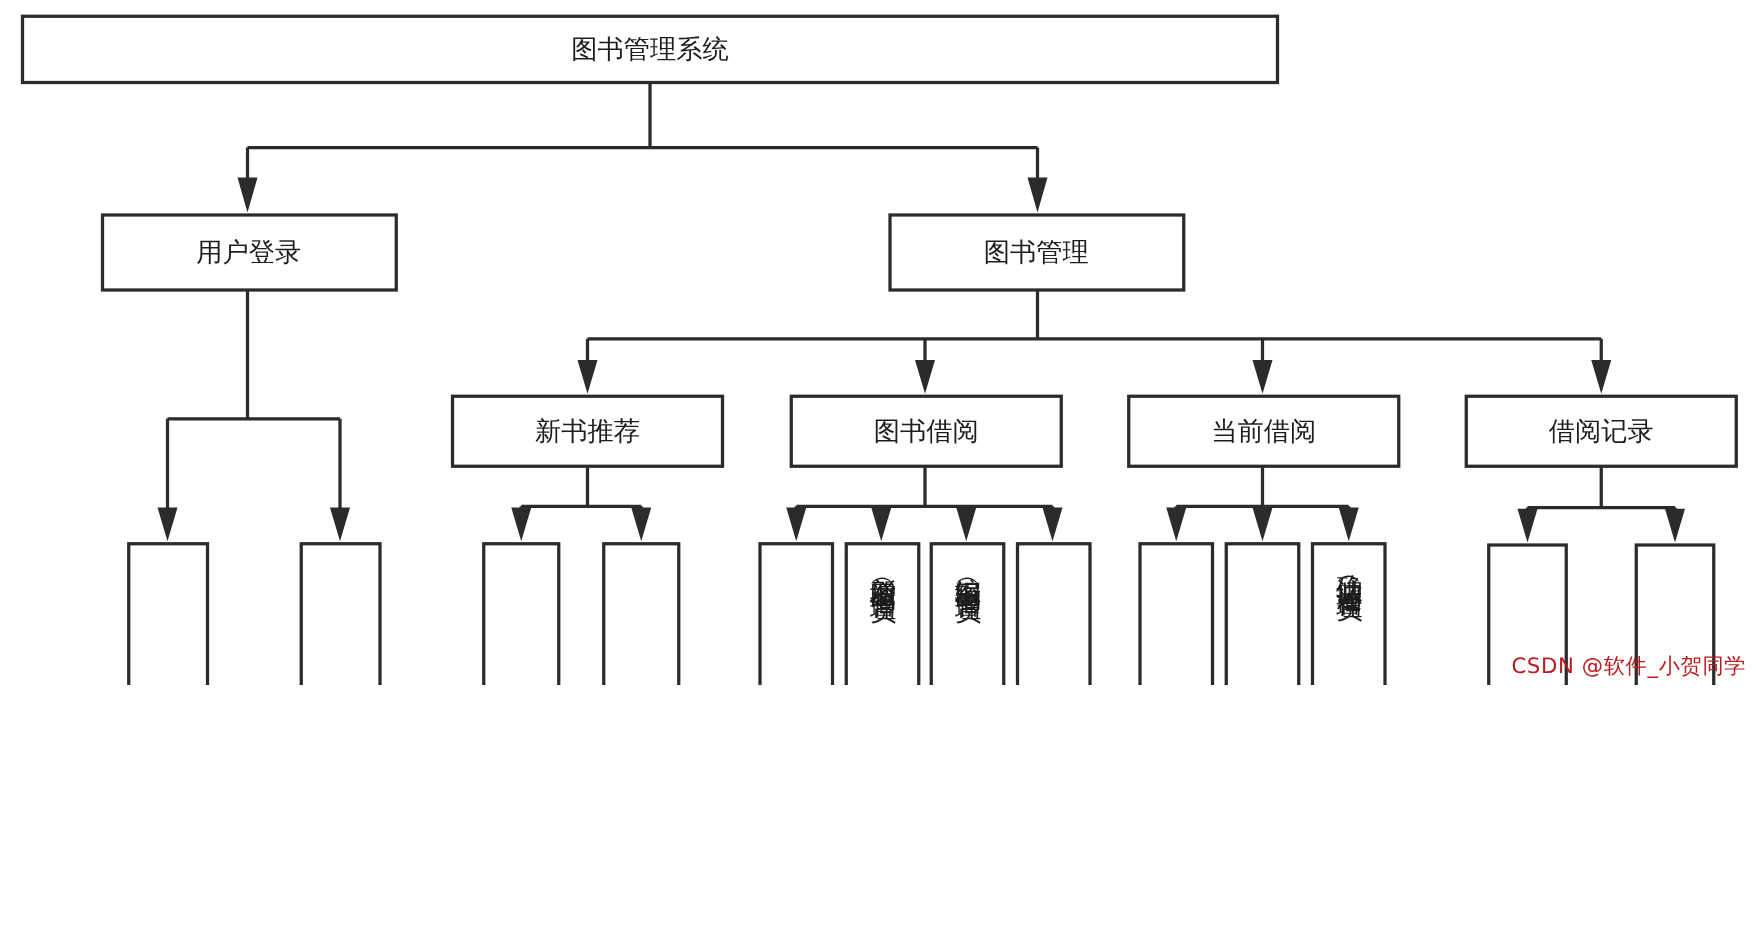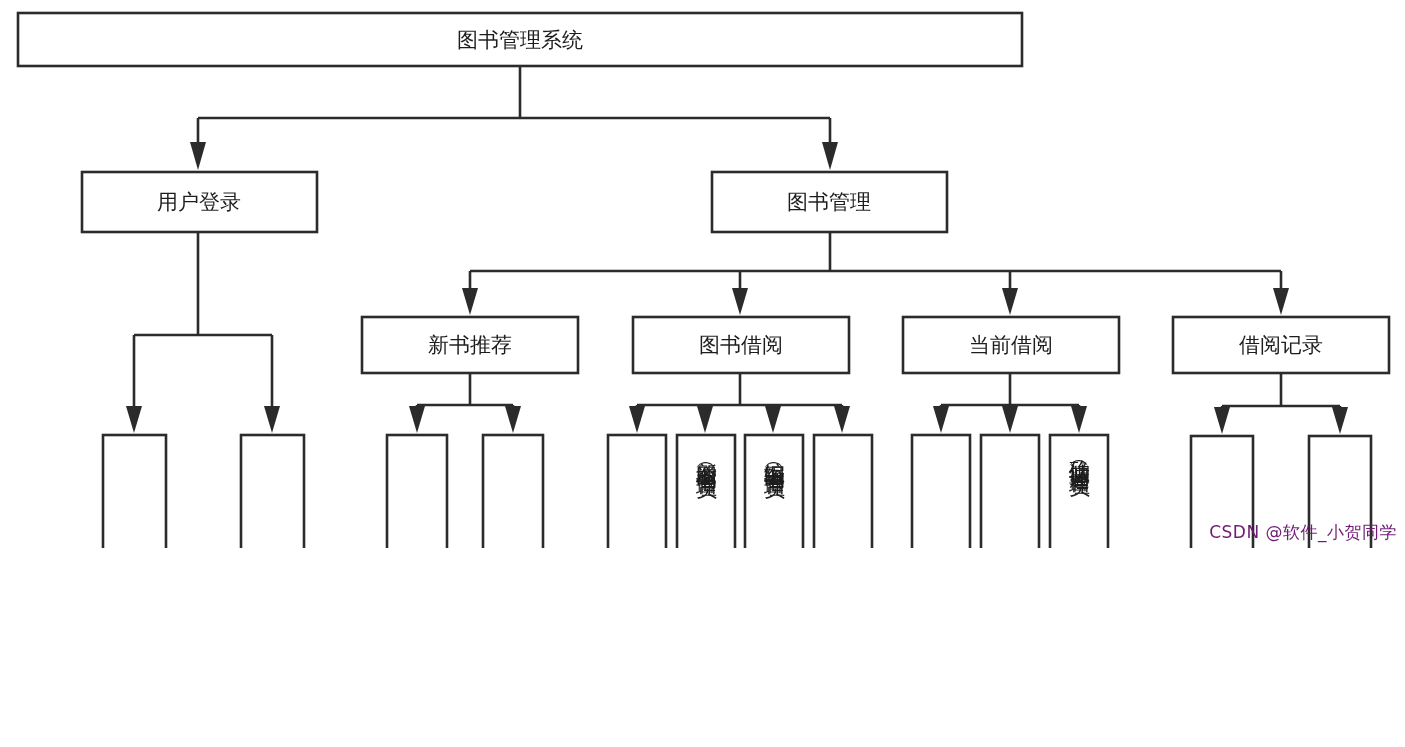--- a/index.html
+++ b/index.html
@@ -61,21 +61,21 @@
     text-align: center;
     white-space: nowrap;
     pointer-events: none;
   }
   #watermark {
     position: absolute;
     right: 8px;
     bottom: 4px;
     font-family: "DejaVu Sans", "Liberation Sans", sans-serif;
     font-size: 17px;
-    color: #701a75;
+    color: #b91c1c;
     letter-spacing: 0.5px;
     white-space: nowrap;
   }
 </style>
 </head>
 <body>
 
 <div id="diagram-root">
 
   <svg id="tree-svg" viewBox="0 0 1405 747">

